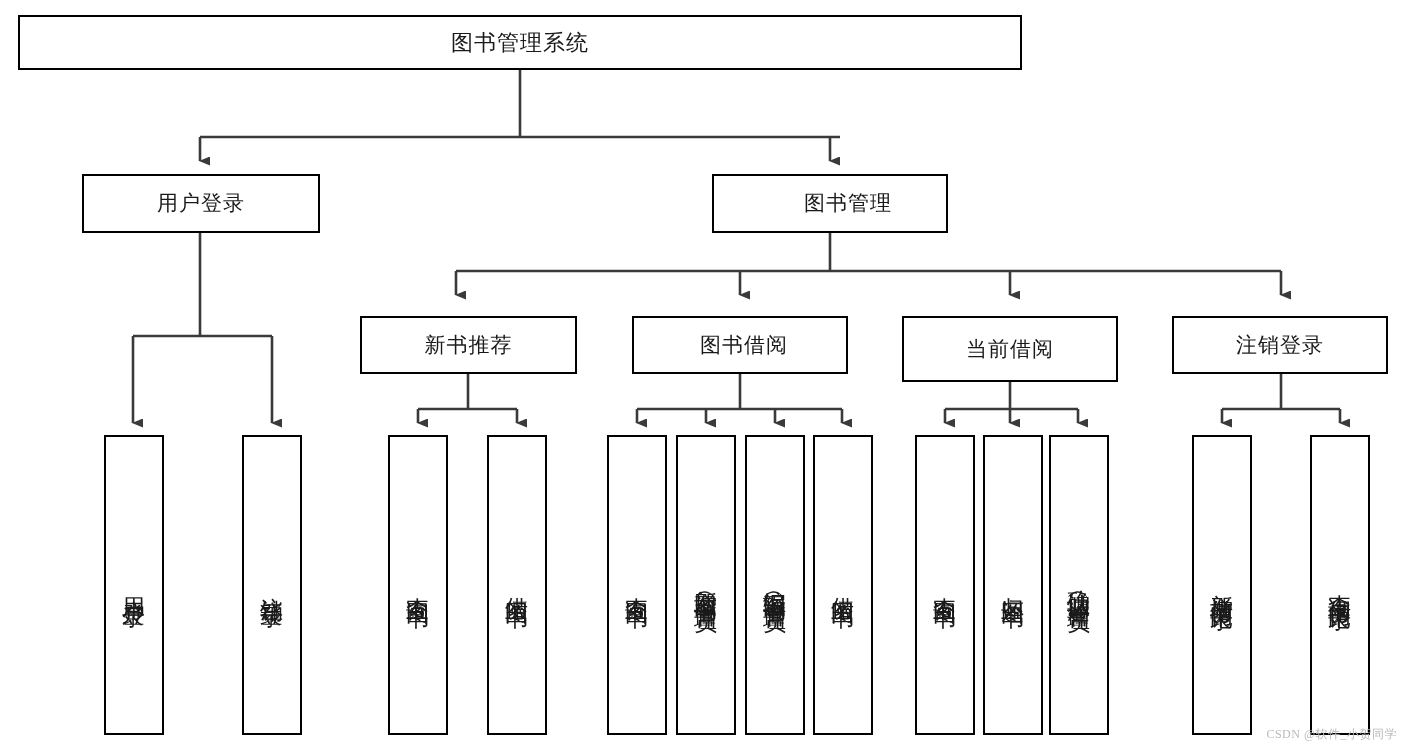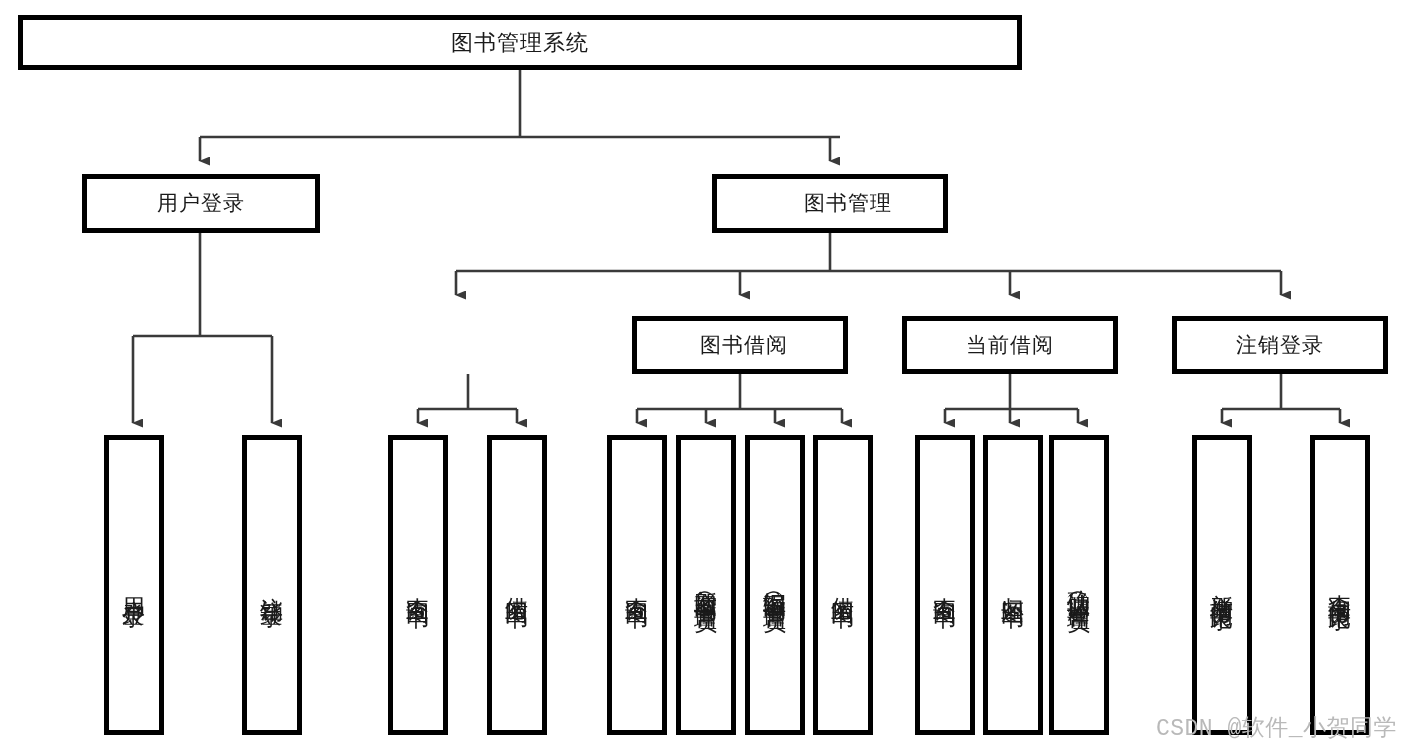--- a/index.html
+++ b/index.html
@@ -22,21 +22,21 @@
     left: 0;
     top: 0;
     width: 1405px;
     height: 747px;
     pointer-events: none;
   }
   .node {
     position: absolute;
     box-sizing: border-box;
     background: #ffffff;
-    border: 5px solid #000000;
+    border: 2px solid #000000;
     display: flex;
     align-items: center;
     justify-content: center;
     color: #1a1a1a;
   }
   .node .label {
     display: block;
     text-align: center;
     line-height: 1.18;
   }
@@ -60,25 +60,25 @@
     text-orientation: upright;
     font-size: 23px;
     line-height: 1.05;
     letter-spacing: 3px;
     max-height: 280px;
   }
   .watermark {
     position: absolute;
     right: 8px;
     bottom: 4px;
-    font-size: 23px;
+    font-size: 12px;
     color: #b9b9b9;
     letter-spacing: 0.5px;
     white-space: nowrap;
-    font-family: Liberation Mono, monospace;
+    font-family: Liberation Serif, serif;
     margin-left: 32px;
   }
 </style>
 </head>
 <body>
 
 <div id="canvas">
 
   <svg class="edges" viewBox="0 0 1405 747" xmlns="http://www.w3.org/2000/svg">
     <defs>
@@ -134,24 +134,27 @@
     <span class="label">图书管理系统</span>
   </div>
 
   <div class="node horiz" style="left:82px;top:174px;width:238px;height:59px;">
     <span class="label">用户登录</span>
   </div>
   <div class="node horiz" style="left:712px;top:174px;width:236px;height:59px;padding-left:36px;">
     <span class="label">图书管理</span>
   </div>
 
+  <div class="node horiz" style="left:360px;top:316px;width:217px;height:58px;">
+    <span class="label">新书推荐</span>
+  </div>
   <div class="node horiz" style="left:632px;top:316px;width:216px;height:58px;padding-left:8px;">
     <span class="label">图书借阅</span>
   </div>
-  <div class="node horiz" style="left:902px;top:316px;width:216px;height:58px;">
+  <div class="node horiz" style="left:902px;top:316px;width:216px;height:66px;">
     <span class="label">当前借阅</span>
   </div>
   <div class="node horiz" style="left:1172px;top:316px;width:216px;height:58px;">
     <span class="label">注销登录</span>
   </div>
 
   <div class="node vert" style="left:104px;top:435px;width:60px;height:300px;">
     <span class="label">用户登录</span>
   </div>
   <div class="node vert" style="left:242px;top:435px;width:60px;height:300px;">

